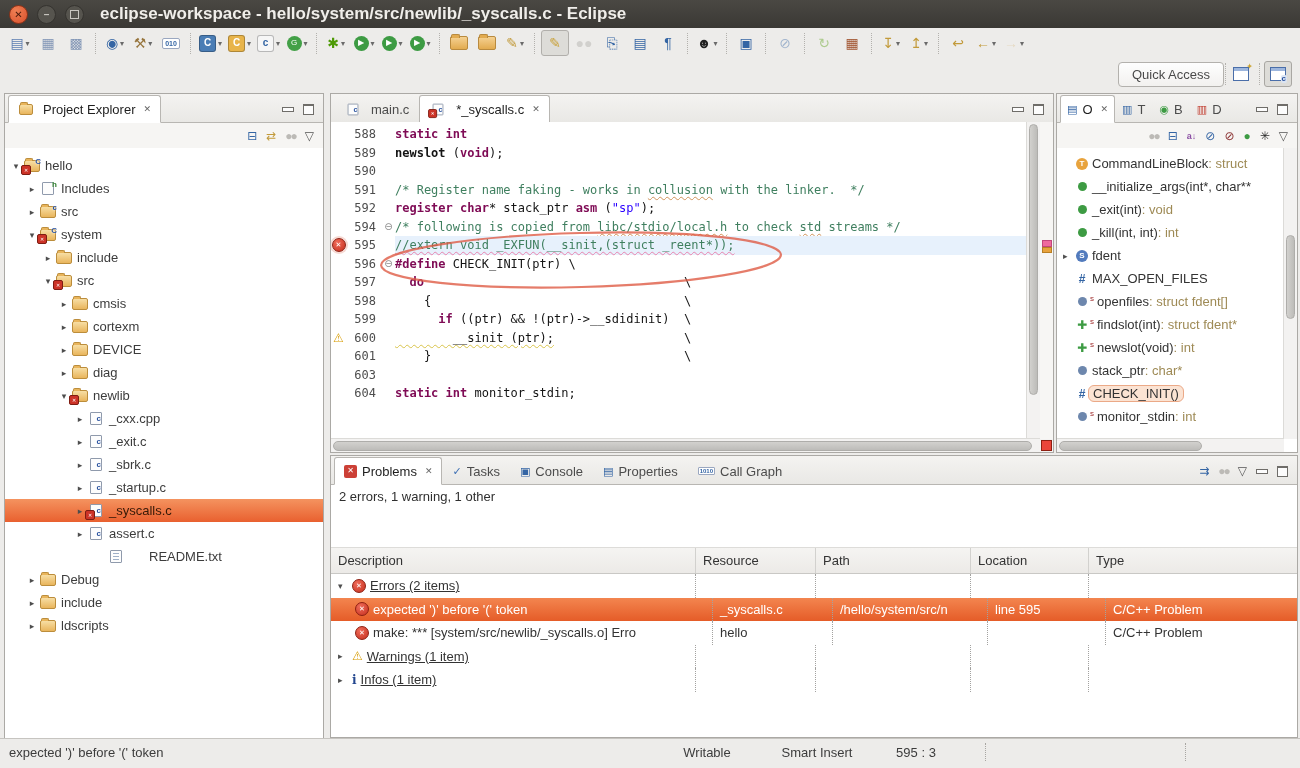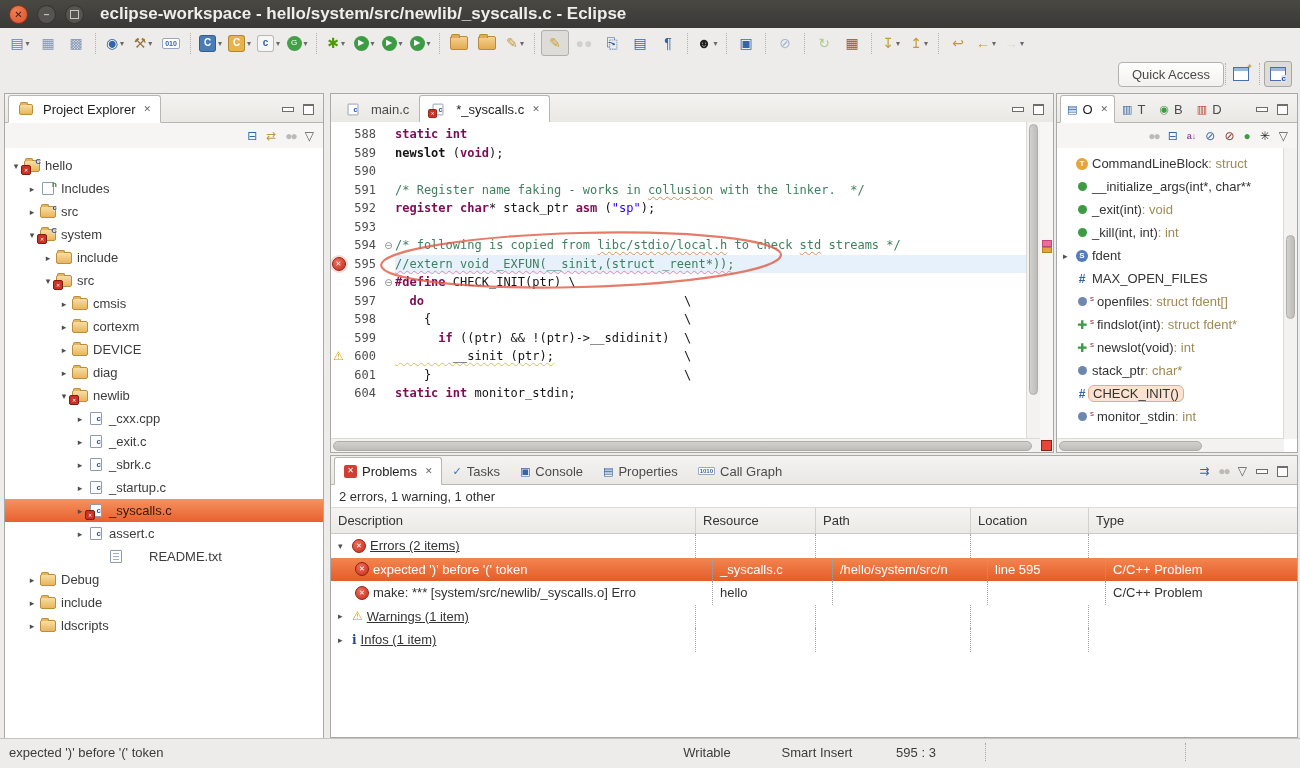--- a/index.html
+++ b/index.html
@@ -112,21 +112,21 @@
   .ol-label{color:#333;}
   .ol-label.hl{background:#fbe3d3;border:1px solid #eba987;border-radius:6px;padding:0 4px;margin-left:-4px;}
   .ol-suffix{color:#9e8a55;}
   .ol-vscroll{position:absolute;top:54px;right:0;width:13px;bottom:13px;background:#f3f2f1;border-left:1px solid #dcdbd8;}
   .ol-vthumb{position:absolute;left:2px;right:2px;top:30%;height:28%;background:linear-gradient(90deg,#d2d1ce,#bdbcb9);border:1px solid #aeadaa;border-radius:6px;}
   .ol-hscroll{position:absolute;left:0;right:13px;bottom:0;height:13px;background:#f3f2f1;border-top:1px solid #dcdbd8;}
   .ol-hthumb{position:absolute;top:2px;left:2px;width:62%;height:8px;background:linear-gradient(#d2d1ce,#bdbcb9);border:1px solid #aeadaa;border-radius:5px;}
 
   
   .pr-summary{height:22px;display:flex;align-items:center;padding:0 8px;color:#2f2f2f;background:#fff;}
-  .pr-head{height:25px;display:flex;background:linear-gradient(#f5f4f2,#eceae7);border-top:1px solid #dddcd9;border-bottom:1px solid #c9c8c5;color:#333;}
+  .pr-head{height:25px;display:flex;background:linear-gradient(#f5f4f2,#eceae7);border-top:1px solid #dddcd9;border-bottom:1px solid #c9c8c5;color:#333;margin-top:40px;}
   .pr-head .pcell{border-right:1px solid #d2d1ce;display:flex;align-items:center;padding:0 7px;}
   .pcell{flex:none;overflow:hidden;white-space:nowrap;}
   .c0{width:350px;}.c1{width:105px;}.c2{width:140px;}.c3{width:103px;}.c4{flex:1;border-right:none!important;}
   .pr-rows{background:#fff;}
   .pr-row{height:23.5px;display:flex;color:#333;}
   .pr-row .pcell{border-right:1px dotted #a3a2a0;display:flex;align-items:center;padding:0 7px;gap:4px;}
   .pr-row.sel{background:linear-gradient(#f3854f,#e55c28);color:#fff;}
   .pr-tw{width:10px;font-size:9px;color:#4e4e4e;flex:none;}
   .pi{flex:none;display:flex;align-items:center;justify-content:center;}
   .pi-error{width:12px;height:12px;border-radius:50%;background:radial-gradient(circle at 35% 30%,#ef6c5a,#c62f1e);border:1px solid #8e1f12;color:#fff;font-size:7px;font-weight:bold;display:flex;align-items:center;justify-content:center;}
@@ -540,26 +540,20 @@
             <span class="lbody"><span class="sy-c">/* Register name faking - works in </span><span class="sy-cs">collusion</span><span class="sy-c"> with the linker.  */</span></span>
           </div>
           <div class="cl">
             <span class="gut-m"></span>
             <span class="lnum">592</span>
             <span class="fold"></span>
             <span class="lbody"><span class="sy-k">register char</span><span class="sy-p">* stack_ptr </span><span class="sy-k">asm</span><span class="sy-p"> (</span><span class="sy-s">"sp"</span><span class="sy-p">);</span></span>
           </div>
           <div class="cl">
             <span class="gut-m"></span>
-            <span class="lnum">593</span>
-            <span class="fold"></span>
-            <span class="lbody"></span>
-          </div>
-          <div class="cl">
-            <span class="gut-m"></span>
             <span class="lnum">594</span>
             <span class="fold">⊖</span>
             <span class="lbody"><span class="sy-c">/* following is copied from </span><span class="sy-cs">libc/stdio/local.h</span><span class="sy-c"> to check </span><span class="sy-cs">std</span><span class="sy-c"> streams */</span></span>
           </div>
           <div class="cl hl">
             <span class="gut-m">
               <span class="err-ico">✕</span>
             </span>
             <span class="lnum">595</span>
             <span class="fold"></span>
@@ -595,20 +589,26 @@
             </span>
             <span class="lnum">600</span>
             <span class="fold"></span>
             <span class="lbody"><span class="sy-pw">        __sinit (ptr);</span><span class="sy-p">                  \</span></span>
           </div>
           <div class="cl">
             <span class="gut-m"></span>
             <span class="lnum">601</span>
             <span class="fold"></span>
             <span class="lbody"><span class="sy-p">    }                                   \</span></span>
+          </div>
+          <div class="cl">
+            <span class="gut-m"></span>
+            <span class="lnum">603</span>
+            <span class="fold"></span>
+            <span class="lbody"></span>
           </div>
           <div class="cl">
             <span class="gut-m"></span>
             <span class="lnum">604</span>
             <span class="fold"></span>
             <span class="lbody"><span class="sy-k">static int</span><span class="sy-p"> monitor_stdin;</span></span>
           </div>
         </div>
       <svg class="ellipse-overlay" viewBox="0 0 709 317">
         <ellipse cx="250" cy="138" rx="200" ry="27" fill="none" stroke="#df5b45" stroke-width="2.2" opacity="0.8" transform="rotate(-1.5 250 138)"></ellipse>

